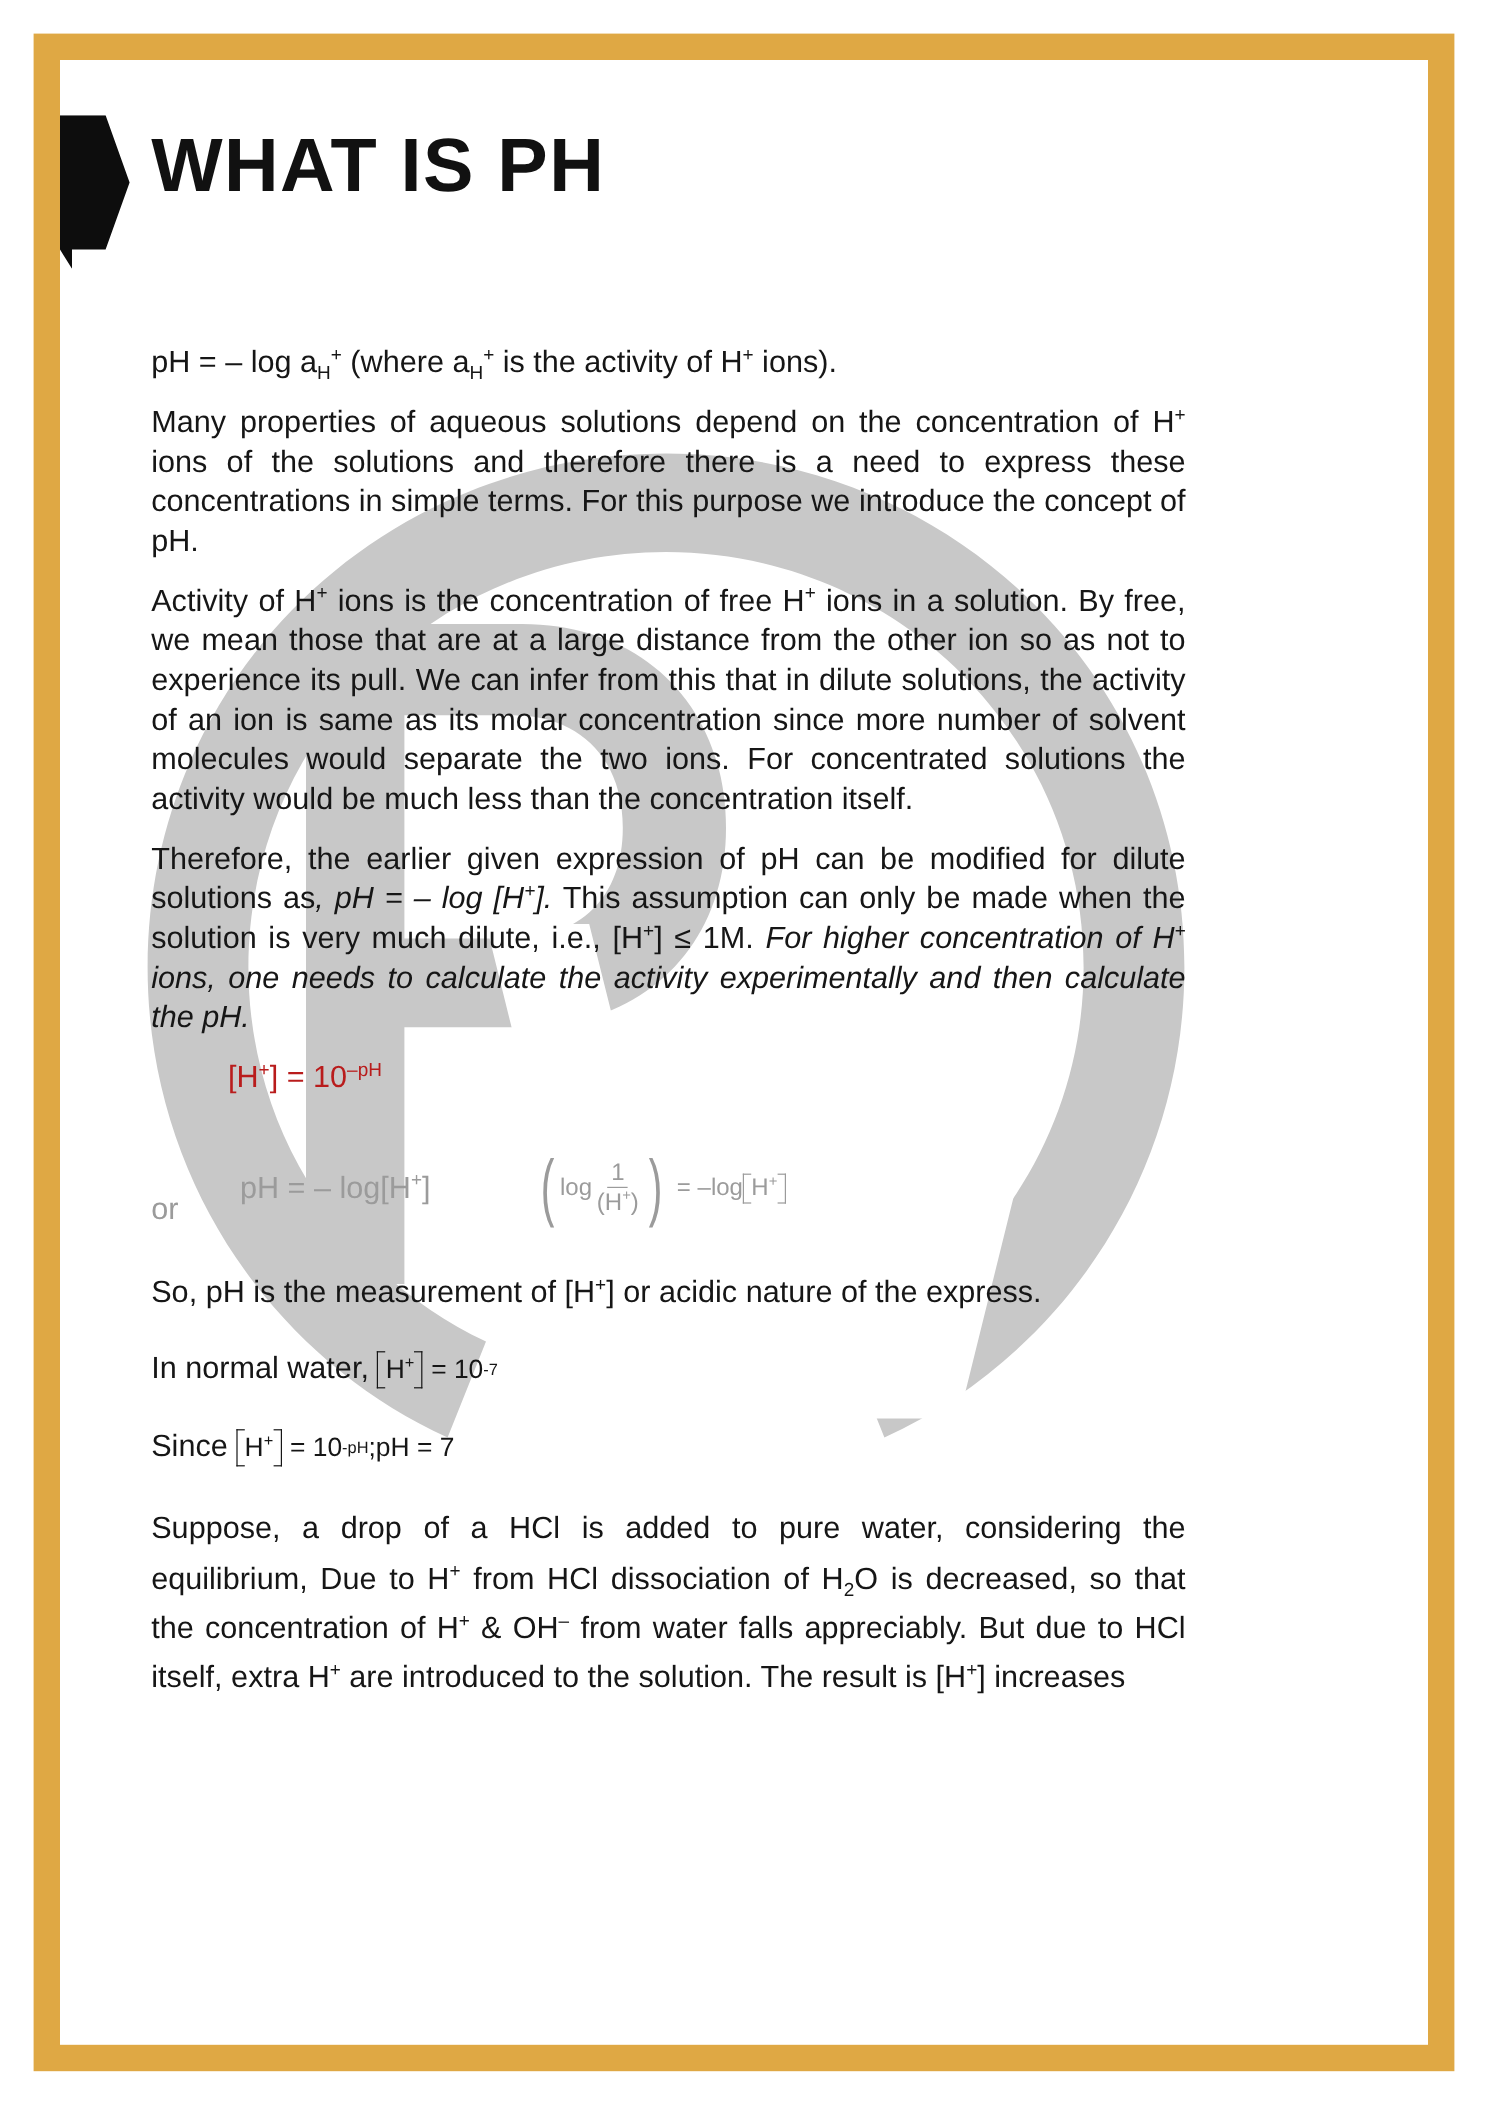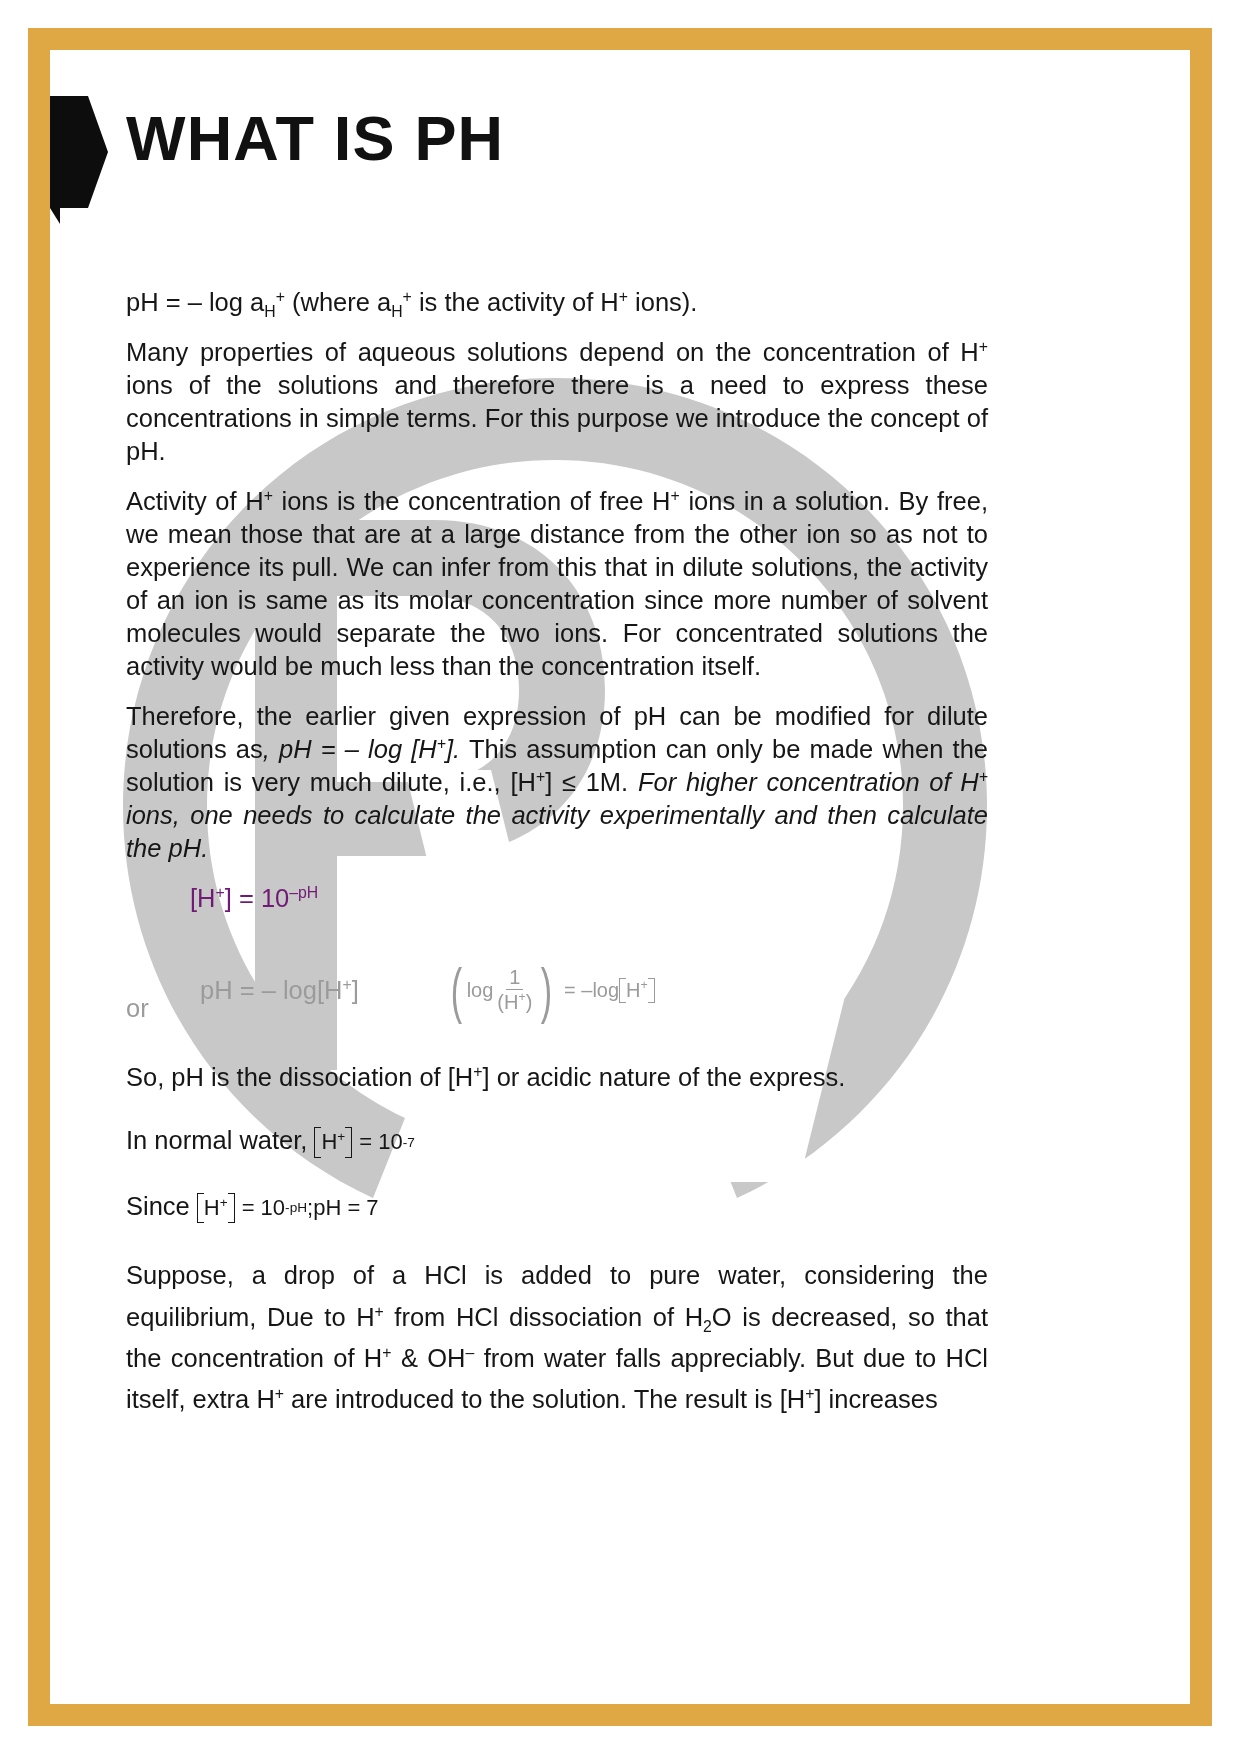--- a/index.html
+++ b/index.html
@@ -102,21 +102,21 @@
     color: #161616;
     font-family: "Liberation Sans", sans-serif;
   }
   p.nojust { text-align: left; }
 
   sup { font-size: 0.62em; vertical-align: super; line-height: 0; }
   sub { font-size: 0.62em; vertical-align: sub; line-height: 0; }
   i, .ital { }
 
   
-  .g1 { color: #701a75; }
+  .g1 { color: #b91c1c; }
   .g2 { color: #9a9a9a; }
   .g3 { color: #a3a3a3; }
   .g4 { color: #ababab; }
 
   
   .eq-line {
     margin: 0;
     font-size: 25.5px;
     line-height: 1.3;
     font-family: "Liberation Sans", sans-serif;
@@ -246,21 +246,21 @@
             <span class="num">1</span>
             <span class="den"><span>(H</span><sup>+</sup><span>)</span></span>
           </span>
           <span class="bigparen">)</span>
           <span class="sp"></span>
           <span>= –log</span>
           <span class="brkt"><span>H</span><sup>+</sup></span>
         </span>
       </div>
 
-      <p class="para g1" style="margin-bottom:30px;"><span>So, pH is the dissociation of [H</span><sup>+</sup><span>] or acidic nature of the express.</span></p>
+      <p class="para g1" style="margin-bottom:30px;"><span>So, pH is the measurement of [H</span><sup>+</sup><span>] or acidic nature of the express.</span></p>
 
       <p class="para g2 nojust" style="margin-bottom:32px;"><span>In normal water,</span><span class="sp"></span><span class="mathline">
             <span class="brkt"><span>H</span><sup>+</sup></span>
             <span class="sp"></span>
             <span>= 10</span>
             <sup>-7</sup>
           </span></p>
 
       <p class="para g2 nojust" style="margin-bottom:32px;"><span>Since</span><span class="sp"></span><span class="mathline">
             <span class="brkt"><span>H</span><sup>+</sup></span>

